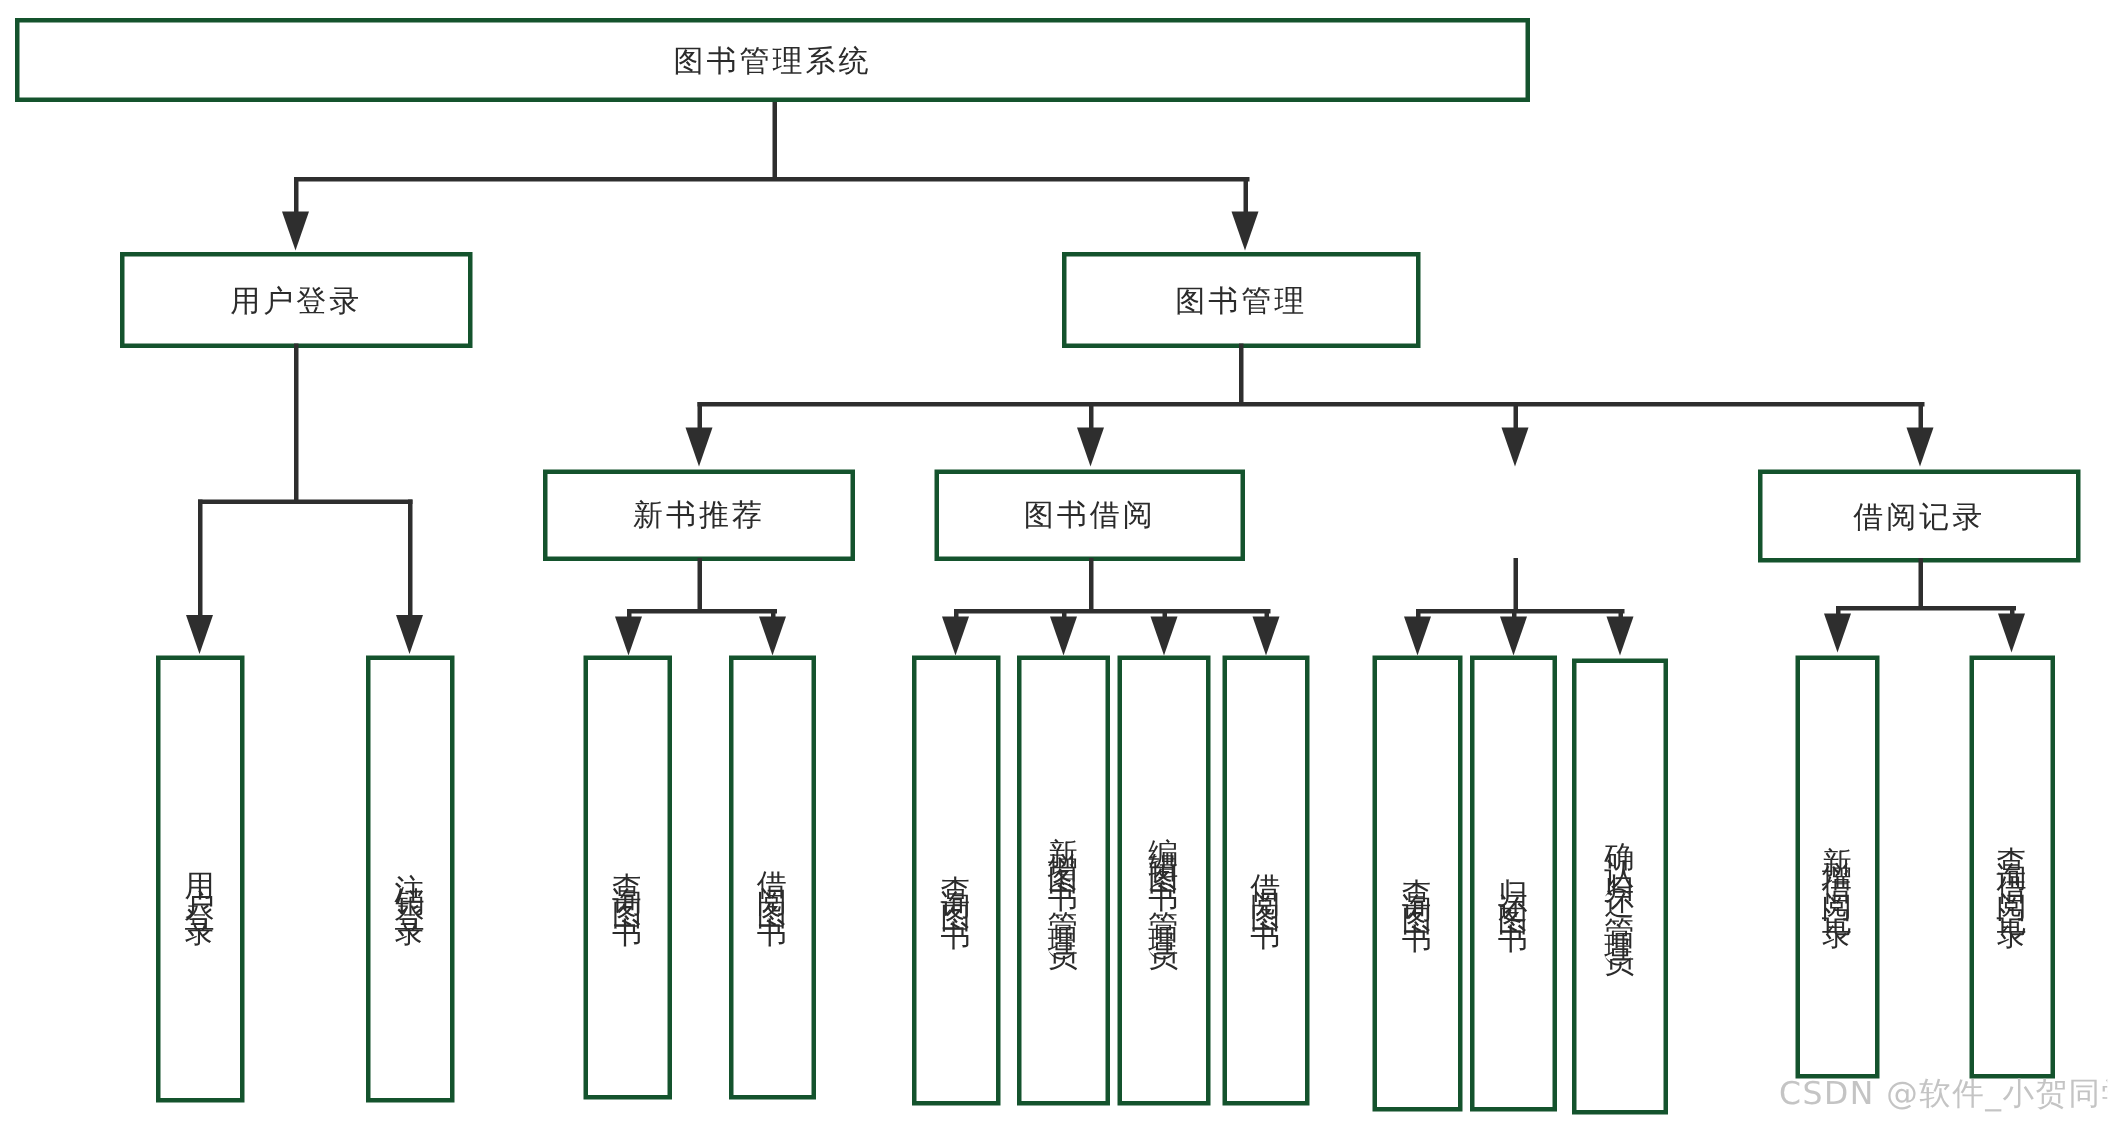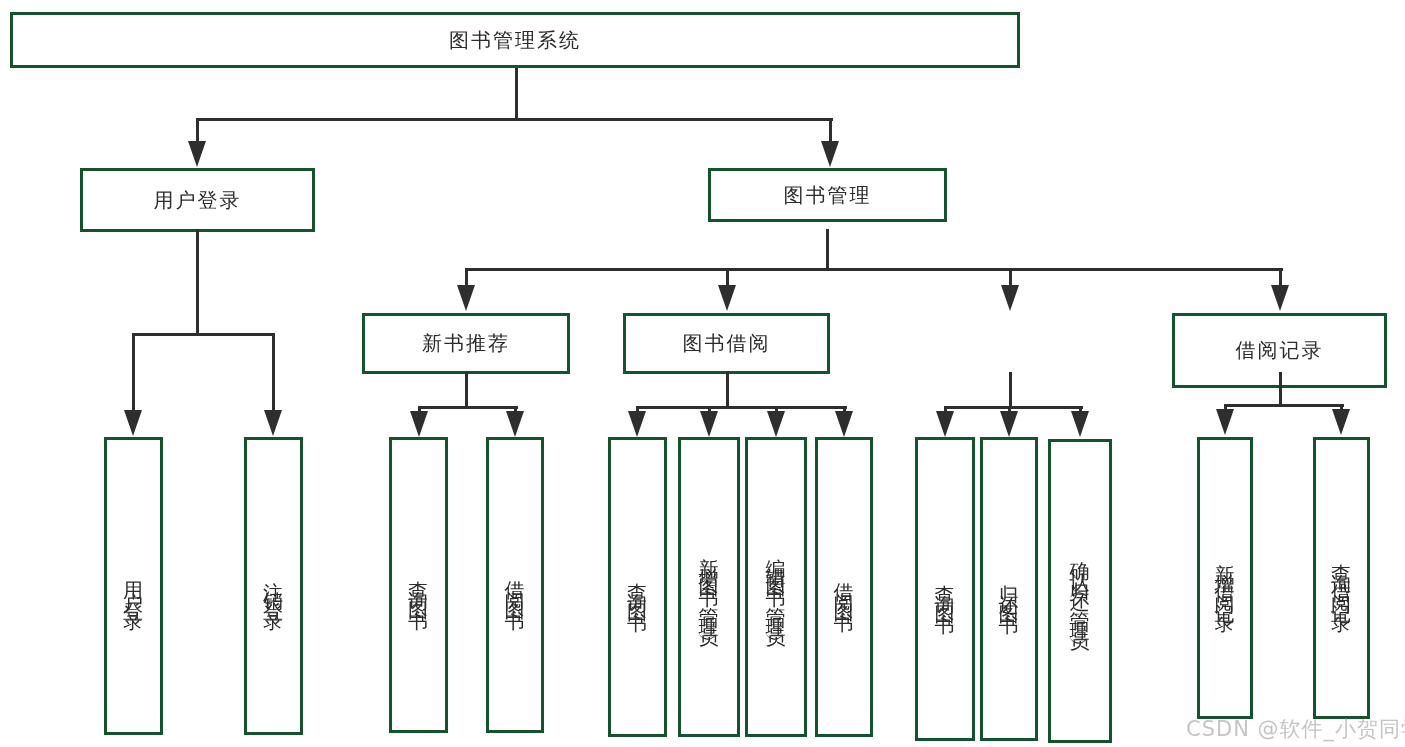--- a/index.html
+++ b/index.html
@@ -41,21 +41,21 @@
   <div class="vline" style="left:515px;top:68px;height:52px"></div>
   <div class="hline" style="left:196px;top:118px;width:637px"></div>
   <div class="vline" style="left:196px;top:118px;height:28px"></div>
   <div class="arrow" style="left:188px;top:141px"></div>
   <div class="vline" style="left:829px;top:118px;height:28px"></div>
   <div class="arrow" style="left:821px;top:141px"></div>
 
   <div class="box" style="left:80px;top:168px;width:235px;height:64px">
     <span class="lbl">用户登录</span>
   </div>
-  <div class="box" style="left:708px;top:168px;width:239px;height:54px">
+  <div class="box" style="left:708px;top:168px;width:239px;height:64px">
     <span class="lbl">图书管理</span>
   </div>
 
   <div class="vline" style="left:196px;top:229px;height:106px"></div>
   <div class="hline" style="left:132px;top:333px;width:143px"></div>
   <div class="vline" style="left:132px;top:333px;height:80px"></div>
   <div class="arrow" style="left:124px;top:410px"></div>
   <div class="vline" style="left:272px;top:333px;height:80px"></div>
   <div class="arrow" style="left:264px;top:410px"></div>
 
@@ -69,21 +69,21 @@
   <div class="arrow" style="left:1001px;top:285px"></div>
   <div class="vline" style="left:1279px;top:268px;height:20px"></div>
   <div class="arrow" style="left:1271px;top:285px"></div>
 
   <div class="box" style="left:362px;top:313px;width:208px;height:61px">
     <span class="lbl">新书推荐</span>
   </div>
   <div class="box" style="left:623px;top:313px;width:207px;height:61px">
     <span class="lbl">图书借阅</span>
   </div>
-  <div class="box" style="left:1172px;top:313px;width:215px;height:75px">
+  <div class="box" style="left:1172px;top:313px;width:215px;height:62px">
     <span class="lbl">借阅记录</span>
   </div>
 
   <div class="vline" style="left:465px;top:372px;height:36px"></div>
   <div class="hline" style="left:418px;top:406px;width:100px"></div>
   <div class="vline" style="left:418px;top:406px;height:8px"></div>
   <div class="arrow" style="left:410px;top:411px"></div>
   <div class="vline" style="left:514px;top:406px;height:8px"></div>
   <div class="arrow" style="left:506px;top:411px"></div>
 

